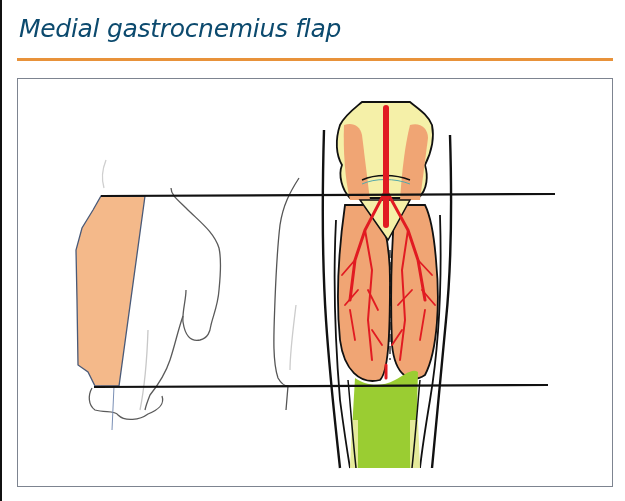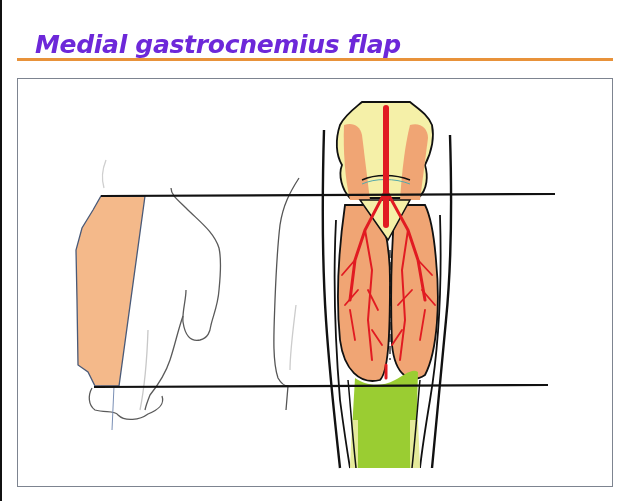--- a/index.html
+++ b/index.html
@@ -1,23 +1,23 @@
 <!DOCTYPE html>
 <html><head>
 <meta charset="utf-8">
 <style>
   html, body { margin: 0; padding: 0; background: #ffffff; }
   body { width: 625px; height: 501px; position: relative; overflow: hidden; font-family: "DejaVu Sans", sans-serif; }
   .edge-left { position: absolute; left: 0; top: 0; width: 2px; height: 501px; background: #111; }
   .title {
     position: absolute; left: 19px; top: 14px;
     font-family: "DejaVu Sans", sans-serif;
-    font-weight: bold; font-style: italic;
-    font-size: 25px; color: #6d28d9; letter-spacing: -0.3px;
-    margin: 16px;
+    font-weight: normal; font-style: italic;
+    font-size: 25px; color: #0c4a6e; letter-spacing: -0.3px;
+    margin: 0;
   }
   .rule { position: absolute; left: 17px; top: 58px; width: 596px; height: 3px; background: #e8923a; }
   .frame {
     position: absolute; left: 17px; top: 78px; width: 594px; height: 407px;
     border: 1.5px solid #7d8490; background: #fff;
   }
   svg.illus { position: absolute; left: 0; top: 0; }
 </style>
 </head>
 <body>

